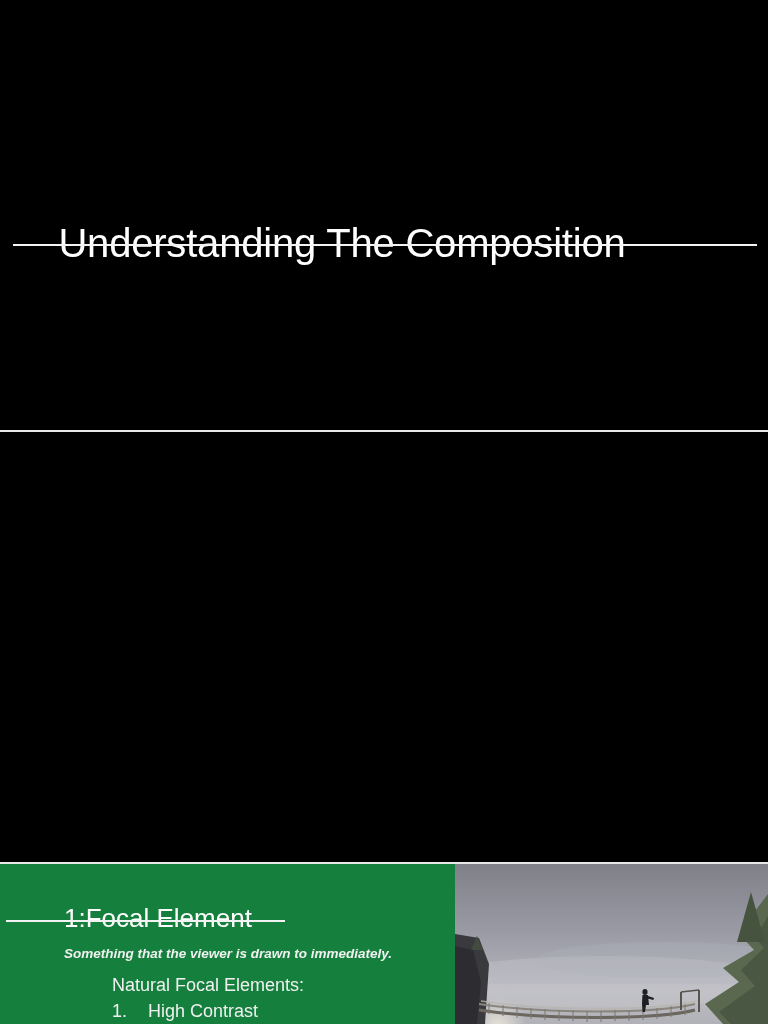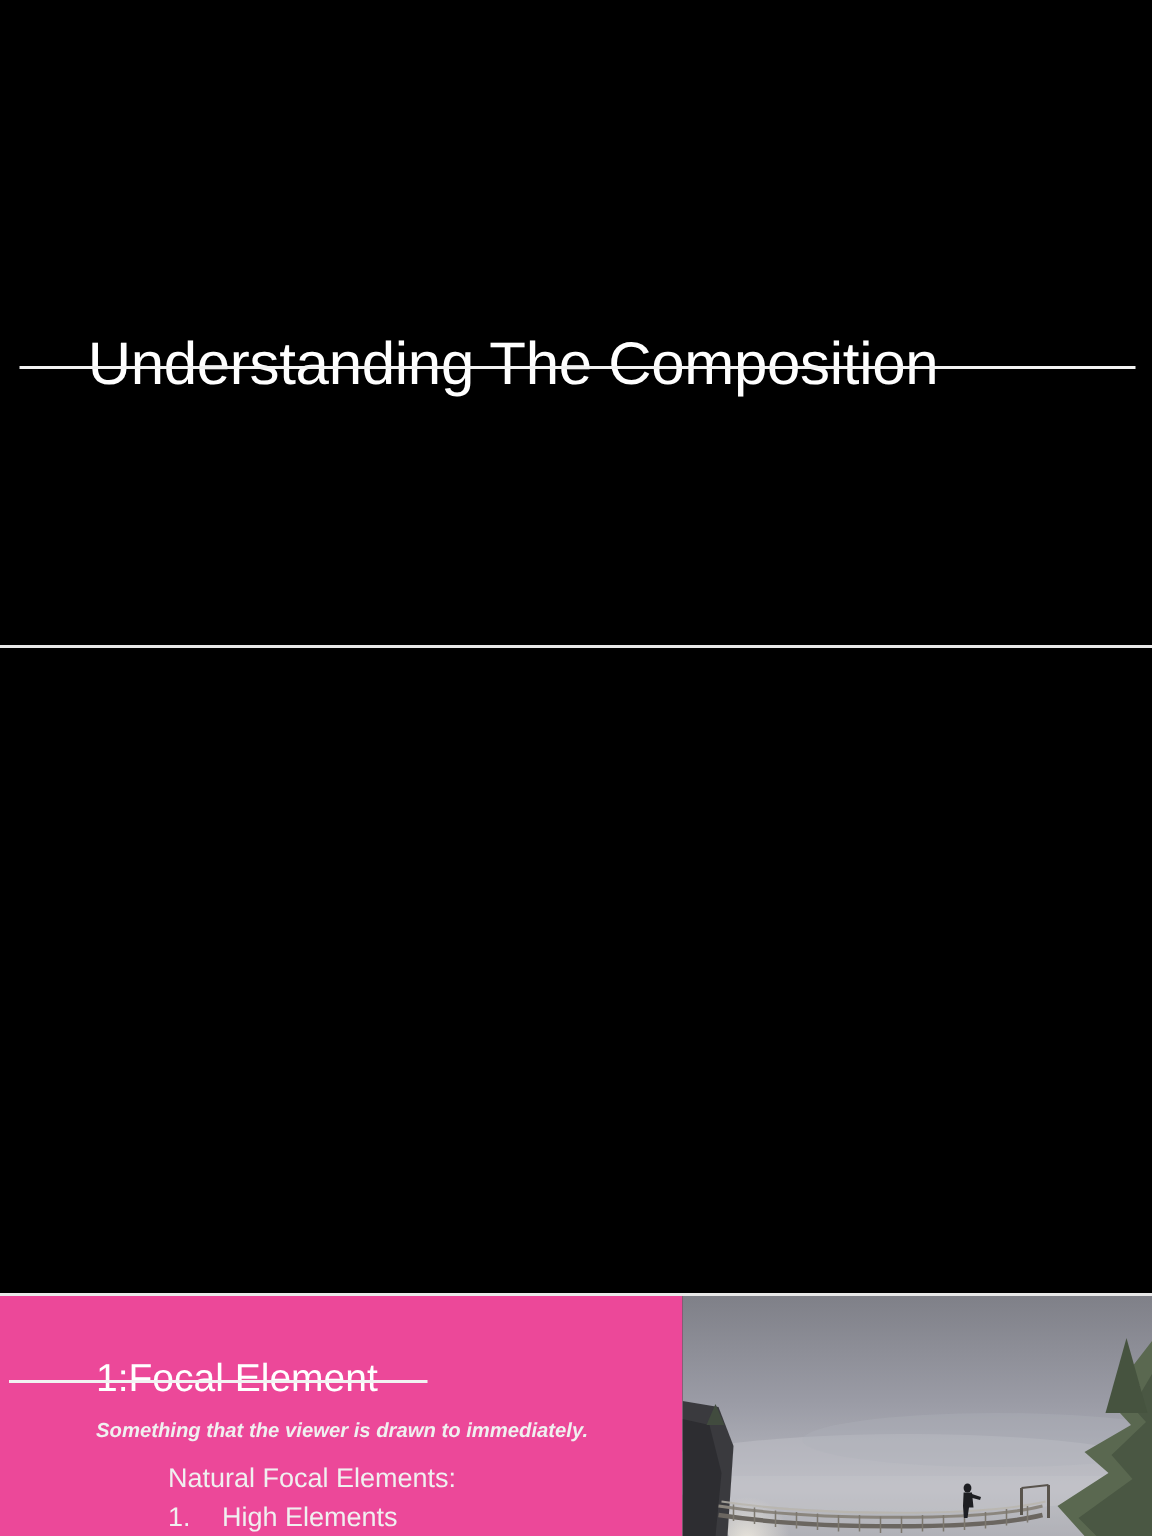--- a/index.html
+++ b/index.html
@@ -64,21 +64,21 @@
   #slide-2 { top: 432px; height: 430px; }
 
   
   #slide-3 { top: 864px; height: 160px; }
   .s3-left {
     position: absolute;
     left: 0;
     top: 0;
     width: 455px;
     height: 160px;
-    background: #ec4899;
+    background: #15803d;
   }
   .s3-heading {
     position: absolute;
     left: 64px;
     top: 17px;
     font-size: 26px;
     font-weight: 400;
     color: #ffffff;
     white-space: nowrap;
   }
@@ -162,21 +162,21 @@
   <section class="slide" id="slide-3">
     <div class="s3-left">
       <h2 class="s3-heading">1:Focal Element</h2>
       <div class="s3-rule"></div>
       <p class="s3-sub">Something that the viewer is drawn to immediately.</p>
       <div class="s3-body">
         <div>Natural Focal Elements:</div>
         <ul class="blist">
           <li>
             <span class="num">1.</span>
-            <span>High Elements</span>
+            <span>High Contrast</span>
           </li>
         </ul>
       </div>
     </div>
 
     <figure class="s3-photo" style="margin:0;">
       <svg viewBox="0 0 313 160" xmlns="http://www.w3.org/2000/svg" aria-hidden="true">
         <defs>
           <linearGradient id="sky" x1="0" y1="0" x2="0" y2="1">
             <stop offset="0%" stop-color="#7f8088"></stop>

